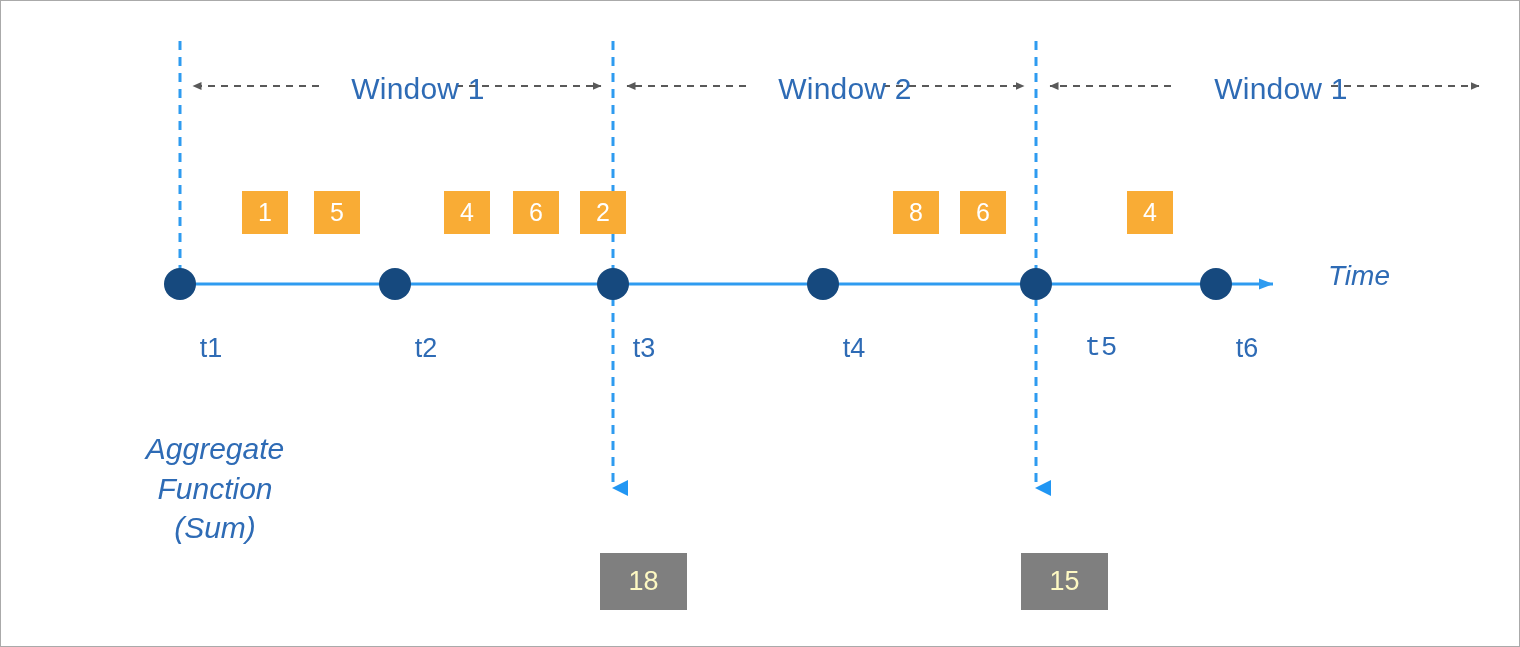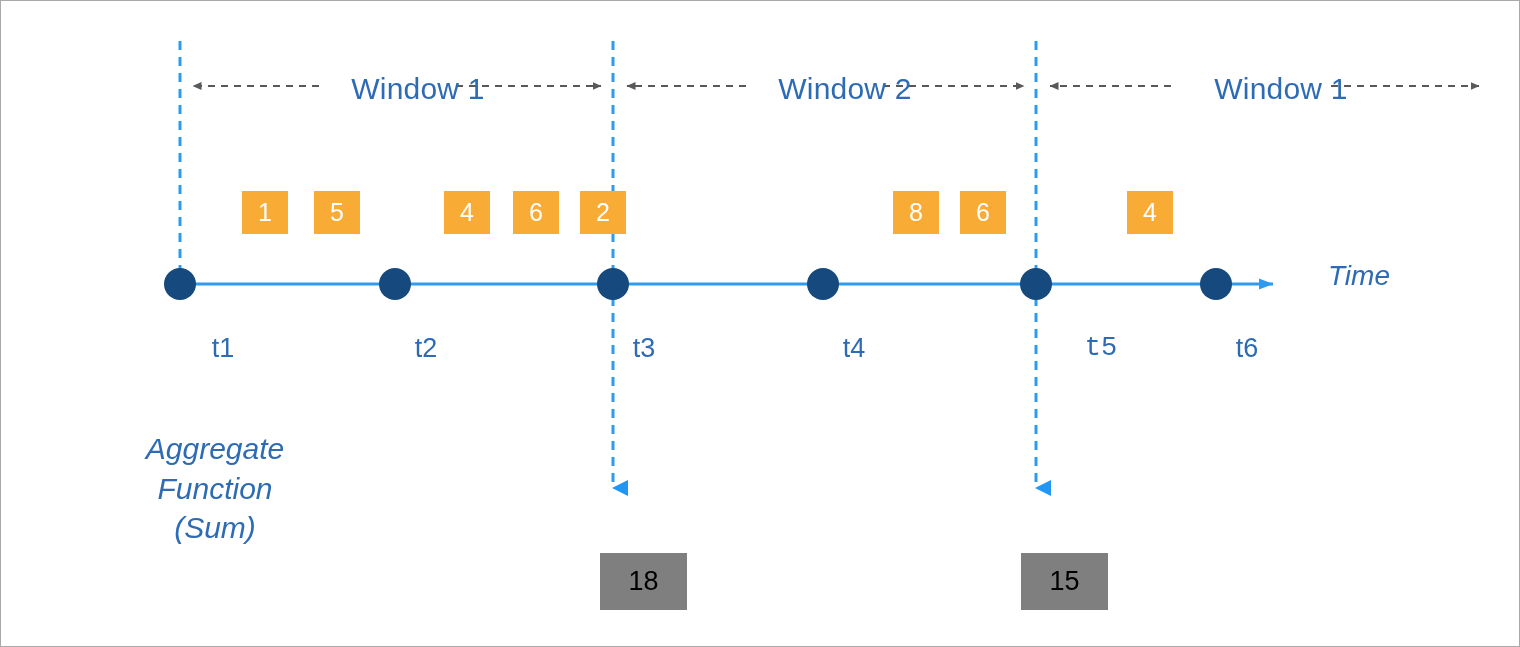--- a/index.html
+++ b/index.html
@@ -85,21 +85,21 @@
     white-space: pre-line;
     text-align: center;
     font-style: italic;
   }
 
   .output-box {
     position: absolute;
     width: 87px;
     height: 57px;
     background: #7F7F7F;
-    color: #000000;
+    color: #fef9c3;
     font-size: 27px;
     display: flex;
     align-items: center;
     justify-content: center;
     line-height: 1;
   }
 </style>
 </head>
 <body>
 
@@ -160,21 +160,21 @@
     <div class="event-box" style="left:282px; top:190px;">5</div>
     <div class="event-box" style="left:412px; top:190px;">4</div>
     <div class="event-box" style="left:481px; top:190px;">6</div>
     <div class="event-box" style="left:548px; top:190px;">2</div>
     <div class="event-box" style="left:861px; top:190px;">8</div>
     <div class="event-box" style="left:928px; top:190px;">6</div>
     <div class="event-box" style="left:1095px; top:190px;">4</div>
 
     <div class="axis-title" style="left:1296px; top:259px;">Time</div>
 
-    <div class="tick-label" style="left:191px; top:332px;">t1</div>
+    <div class="tick-label" style="left:179px; top:332px;">t1</div>
     <div class="tick-label" style="left:394px; top:332px;text-align:right;">t2</div>
     <div class="tick-label" style="left:612px; top:332px;">t3</div>
     <div class="tick-label" style="left:822px; top:332px;">t4</div>
     <div class="tick-label" style="left:1069px; top:332px;font-family:Liberation Mono, monospace;">t5</div>
     <div class="tick-label" style="left:1215px; top:332px;">t6</div>
 
     <div class="side-label" style="left:83px; top:428px; width:200px;">Aggregate
 Function (Sum)</div>
 
     <div class="output-box" style="left:568px; top:552px;">18</div>

